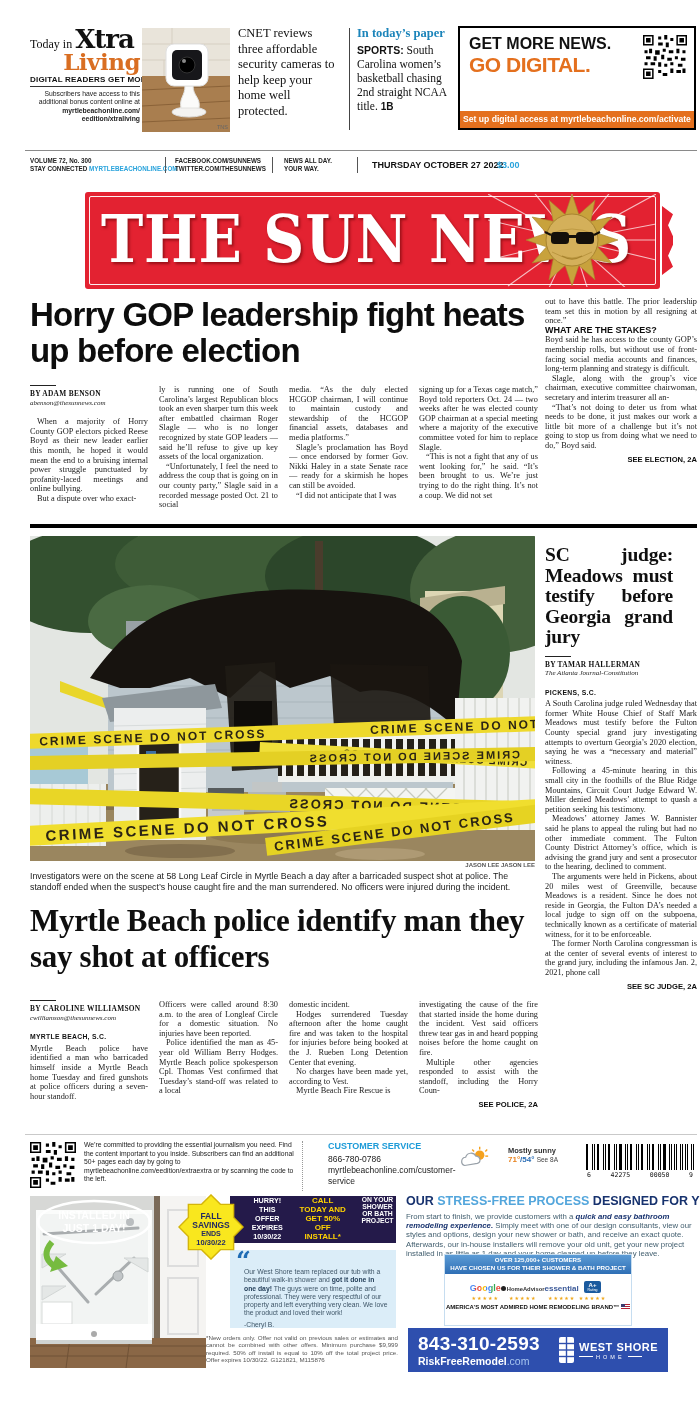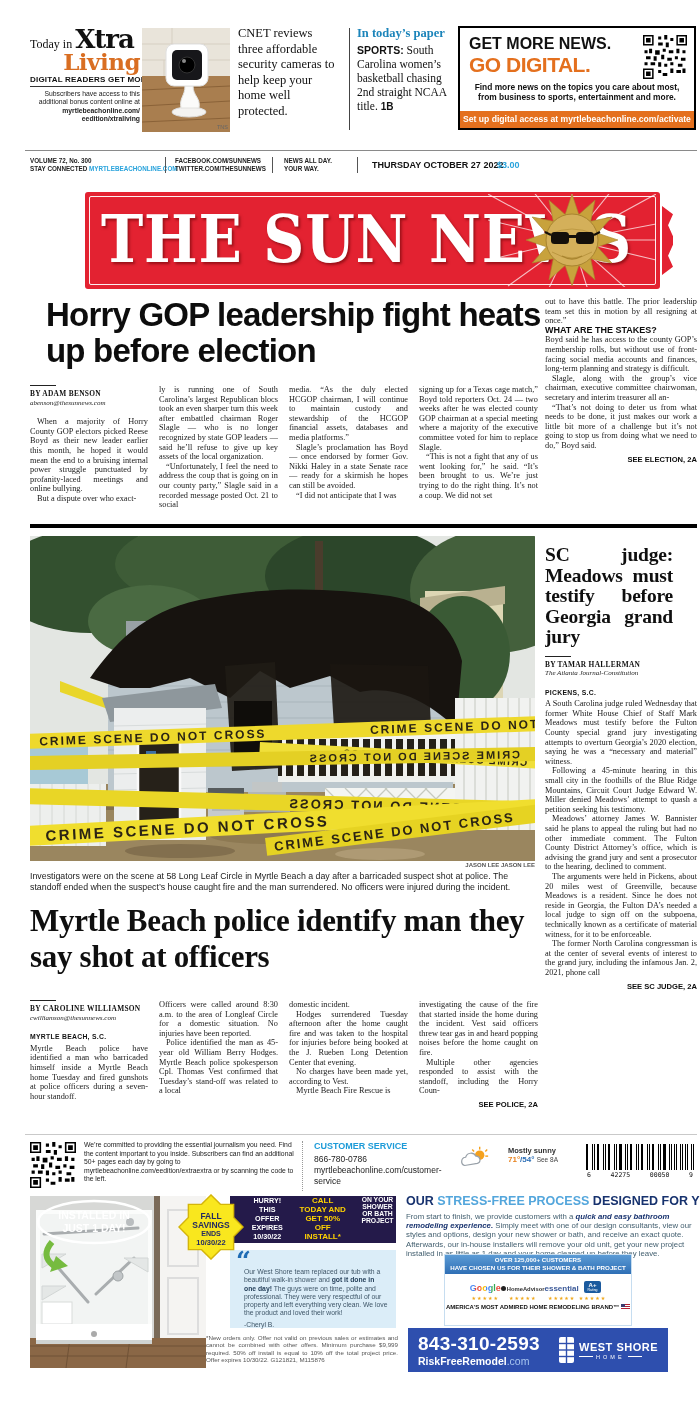--- a/index.html
+++ b/index.html
@@ -190,21 +190,20 @@
     <div class="db-l1">GET MORE NEWS.</div>
     <div class="db-l2">GO DIGITAL.</div>
     <div class="db-qr">
       <svg width="44" height="44" viewBox="0 0 29 29">
         <rect width="29" height="29" fill="#fff"></rect>
         <path fill="#000" d="M0 0h7v7H0z M22 0h7v7h-7z M0 22h7v7H0z"></path>
         <path fill="#fff" d="M1 1h5v5H1z M23 1h5v5h-5z M1 23h5v5H1z"></path>
         <path fill="#000" d="M2 2h3v3H2z M24 2h3v3h-3z M2 24h3v3H2z M10 1h2v2h-2z M14 0h2v3h-2z M18 2h2v2h-2z M10 5h3v2h-3z M15 5h2v3h-2z M1 10h2v2H1z M4 9h2v3H4z M8 10h3v3H8z M13 9h2v2h-2z M17 10h3v2h-3z M22 9h2v3h-2z M26 10h2v2h-2z M2 14h3v2H2z M7 14h2v3H7z M12 13h2v3h-2z M16 15h3v2h-3z M21 14h2v2h-2z M25 15h3v2h-3z M1 18h2v2H1z M5 18h3v2H5z M10 18h2v3h-2z M14 19h2v2h-2z M18 18h2v2h-2z M23 19h3v2h-3z M10 23h2v2h-2z M13 25h3v2h-3z M18 22h2v3h-2z M22 23h3v2h-3z M26 22h2v3h-2z"></path>
       </svg>
     </div>
-    <div class="db-body">Find more news on the topics you care about most, from business to sports, entertainment and more.</div>
     <div class="db-cta">Set up digital access at myrtlebeachonline.com/activate</div>
   </div>
 
   <div class="abs toprule" style="left:25px;top:150px"></div>
   <div class="abs inf" style="left:30px;top:157px">
     <span>VOLUME 72, No. 300</span><br>
     <span>STAY CONNECTED </span><span class="lnk">MYRTLEBEACHONLINE.COM</span>
   </div>
   <div class="abs inf-div" style="left:165px;top:157px"></div>
   <div class="abs inf" style="left:175px;top:157px">
@@ -261,21 +260,21 @@
       <rect x="63" y="38" width="18" height="12" rx="3.5" fill="#14100a"></rect>
       <rect x="88" y="38" width="18" height="12" rx="3.5" fill="#14100a"></rect>
       <rect x="79" y="41" width="11" height="3" fill="#14100a"></rect>
       <line x1="63" y1="41" x2="57" y2="38" stroke="#14100a" stroke-width="2"></line>
       <line x1="106" y1="41" x2="112" y2="38" stroke="#14100a" stroke-width="2"></line>
       <path d="M74 62 Q84 68 94 62" stroke="#a8842f" stroke-width="1.4" fill="none"></path>
     </svg>
     <div class="mast-notch"></div>
   </div>
 
-  <div class="abs h1-sans" style="left:46px;top:297px;width:514px">Horry GOP leadership fight heats up before election</div>
+  <div class="abs h1-sans" style="left:30px;top:297px;width:514px">Horry GOP leadership fight heats up before election</div>
 
   <div class="abs col" style="left:545px;top:297px;width:152px;height:226px">
     <p>out to have this battle. The prior leadership team set this in motion by all resigning at once.”</p>
     <p class="subhead">WHAT ARE THE STAKES?</p>
     <p>Boyd said he has access to the county GOP’s membership rolls, but without use of front-facing social media accounts and finances, long-term planning and strategy is difficult.</p>
     <p class="ind">Slagle, along with the group’s vice chairman, executive committee chairwoman, secretary and interim treasurer all an-</p>
     <p class="ind">“That’s not doing to deter us from what needs to be done, it just makes our work a little bit more of a challenge but it’s not going to stop us from doing what we need to do,” Boyd said.</p>
     <p class="jump">SEE ELECTION, 2A</p>
   </div>
 
@@ -496,21 +495,21 @@
   <div class="abs" style="left:30px;top:1142px;width:46px;height:46px">
     <svg width="46" height="46" viewBox="0 0 29 29">
       <rect width="29" height="29" fill="#fff"></rect>
       <path fill="#000" d="M0 0h7v7H0z M22 0h7v7h-7z M0 22h7v7H0z"></path>
       <path fill="#fff" d="M1 1h5v5H1z M23 1h5v5h-5z M1 23h5v5H1z"></path>
       <path fill="#000" d="M2 2h3v3H2z M24 2h3v3h-3z M2 24h3v3H2z M10 1h2v2h-2z M14 0h2v3h-2z M18 2h2v2h-2z M10 5h3v2h-3z M15 5h2v3h-2z M1 10h2v2H1z M4 9h2v3H4z M8 10h3v3H8z M13 9h2v2h-2z M17 10h3v2h-3z M22 9h2v3h-2z M26 10h2v2h-2z M2 14h3v2H2z M7 14h2v3H7z M12 13h2v3h-2z M16 15h3v2h-3z M21 14h2v2h-2z M25 15h3v2h-3z M1 18h2v2H1z M5 18h3v2H5z M10 18h2v3h-2z M14 19h2v2h-2z M18 18h2v2h-2z M23 19h3v2h-3z M10 23h2v2h-2z M13 25h3v2h-3z M18 22h2v3h-2z M22 23h3v2h-3z M26 22h2v3h-2z"></path>
     </svg>
   </div>
   <div class="abs commit" style="left:84px;top:1141px;width:210px">We’re committed to providing the essential journalism you need. Find the content important to you inside. Subscribers can find an additional 50+ pages each day by going to myrtlebeachonline.com/eedition/extraextra or by scanning the code to the left.</div>
   <div class="abs dotdiv" style="left:302px;top:1141px"></div>
-  <div class="abs" style="left:314px;top:1141px;width:140px">
+  <div class="abs" style="left:328px;top:1141px;width:140px">
     <div class="cs-h">CUSTOMER SERVICE</div>
     <div class="cs-t">866-780-0786</div>
     <div class="cs-t">myrtlebeachonline.com/customer-service</div>
   </div>
   <div class="abs wx" style="left:460px;top:1146px;width:118px">
     <svg width="30" height="24" viewBox="0 0 32 24">
       <g stroke="#f5a11c" stroke-width="1.5">
           <line x1="21" y1="0" x2="21" y2="3"></line>
           <line x1="13" y1="3" x2="15" y2="5"></line>
           <line x1="29" y1="3" x2="27" y2="5"></line>

